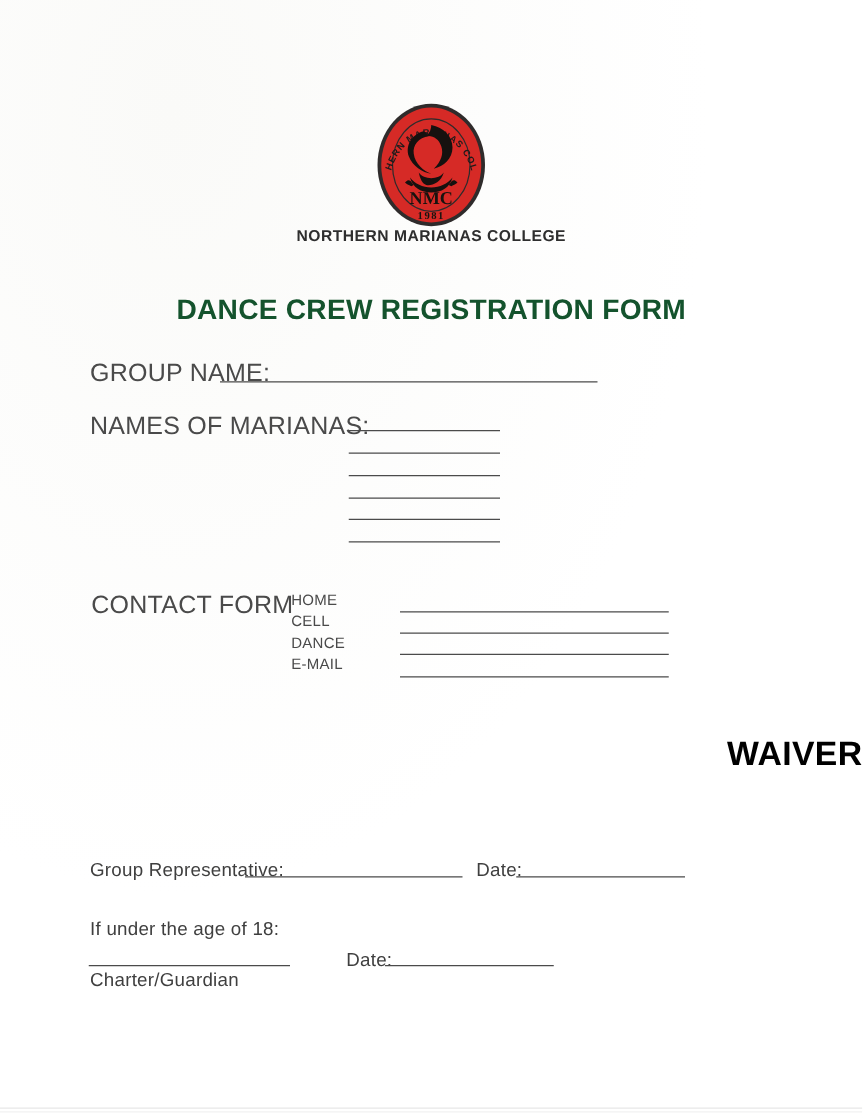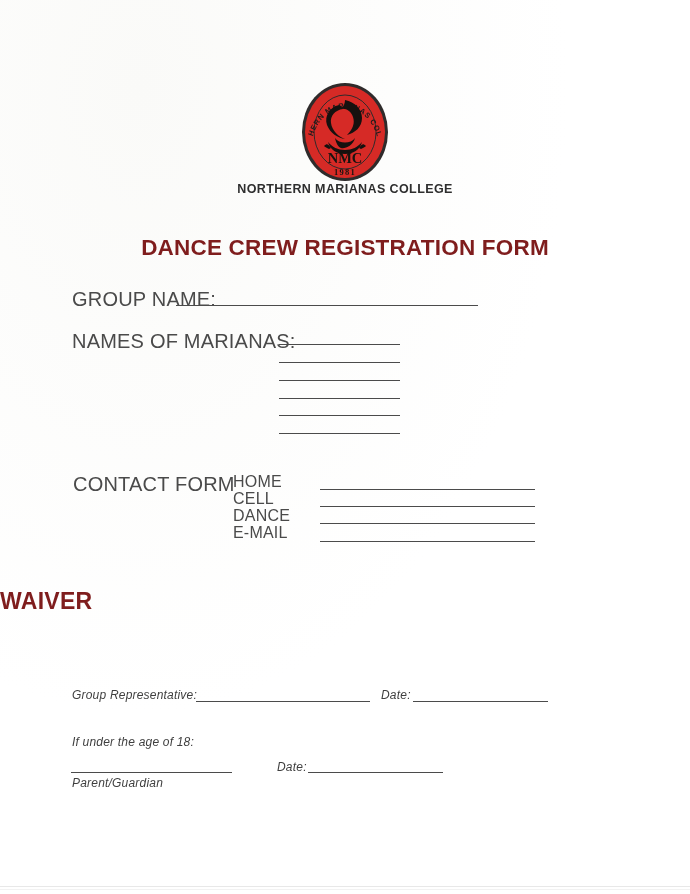--- a/index.html
+++ b/index.html
@@ -63,21 +63,21 @@
   
   .form-title {
     position: absolute;
     left: 0;
     right: 0;
     top: 235px;
     text-align: center;
     font-size: 22.5px;
     font-weight: bold;
     letter-spacing: 0.2px;
-    color: #7f1d1d;
+    color: #14532d;
   }
 
   
   .field-label {
     position: absolute;
     font-size: 20px;
     letter-spacing: 0.2px;
     color: #4a4a4a;
     white-space: nowrap;
   }
@@ -93,55 +93,54 @@
   #group-name-rule  { left: 176px; top: 305px; width: 302px; }
 
   
   #members-label { left: 72px; top: 330px; }
 
   .member-rule { left: 279px; width: 121px; }
 
   
   #contact-label { left: 73px; top: 473px; }
 
-  .contact-sublabel { left: 233px; font-size: 16px; }
+  .contact-sublabel { left: 233px; font-size: 12px; }
   .contact-rule { left: 320px; width: 215px; }
 
   
   .waiver-title {
     position: absolute;
     left: 0;
     right: 0;
     top: 588px;
-    text-align: left;
-    font-size: 23px;
+    text-align: right;
+    font-size: 27px;
     font-weight: bold;
     letter-spacing: 0.3px;
-    color: #7f1d1d;
+    color: #000000;
   }
   .waiver-body {
     position: absolute;
     left: 72px;
     top: 634px;
     width: 540px;
     font-size: 10.6px;
     line-height: 13.6px;
     text-align: justify;
     color: #3f3f3f;
     letter-spacing: 0.15px;
   }
 
   
   .sig-text {
     position: absolute;
-    font-size: 12px;
+    font-size: 15px;
     color: #3f3f3f;
     letter-spacing: 0.2px;
     white-space: nowrap;
-    font-style: italic;
   }
   #grouprep-label { left: 72px; top: 688px; }
   #grouprep-rule  { left: 196px; top: 701px; width: 174px; }
   #date1-label    { left: 381px; top: 688px; }
   #date1-rule     { left: 413px; top: 701px; width: 135px; }
 
   #minor-note     { left: 72px; top: 735px; }
 
   #parent-rule    { left: 71px; top: 772px; width: 161px; }
   #parent-label   { left: 72px; top: 776px; }
@@ -226,18 +225,18 @@
 
   <div class="sig-text" id="grouprep-label">Group Representative:</div>
   <div class="rule thin" id="grouprep-rule"></div>
 
   <div class="sig-text" id="date1-label">Date:</div>
   <div class="rule thin" id="date1-rule"></div>
 
   <div class="sig-text" id="minor-note">If under the age of 18:</div>
 
   <div class="rule thin" id="parent-rule"></div>
-  <div class="sig-text" id="parent-label">Parent/Guardian</div>
+  <div class="sig-text" id="parent-label">Charter/Guardian</div>
 
   <div class="sig-text" id="date2-label">Date:</div>
   <div class="rule thin" id="date2-rule"></div>
 
 </div>
 
 </body></html>

